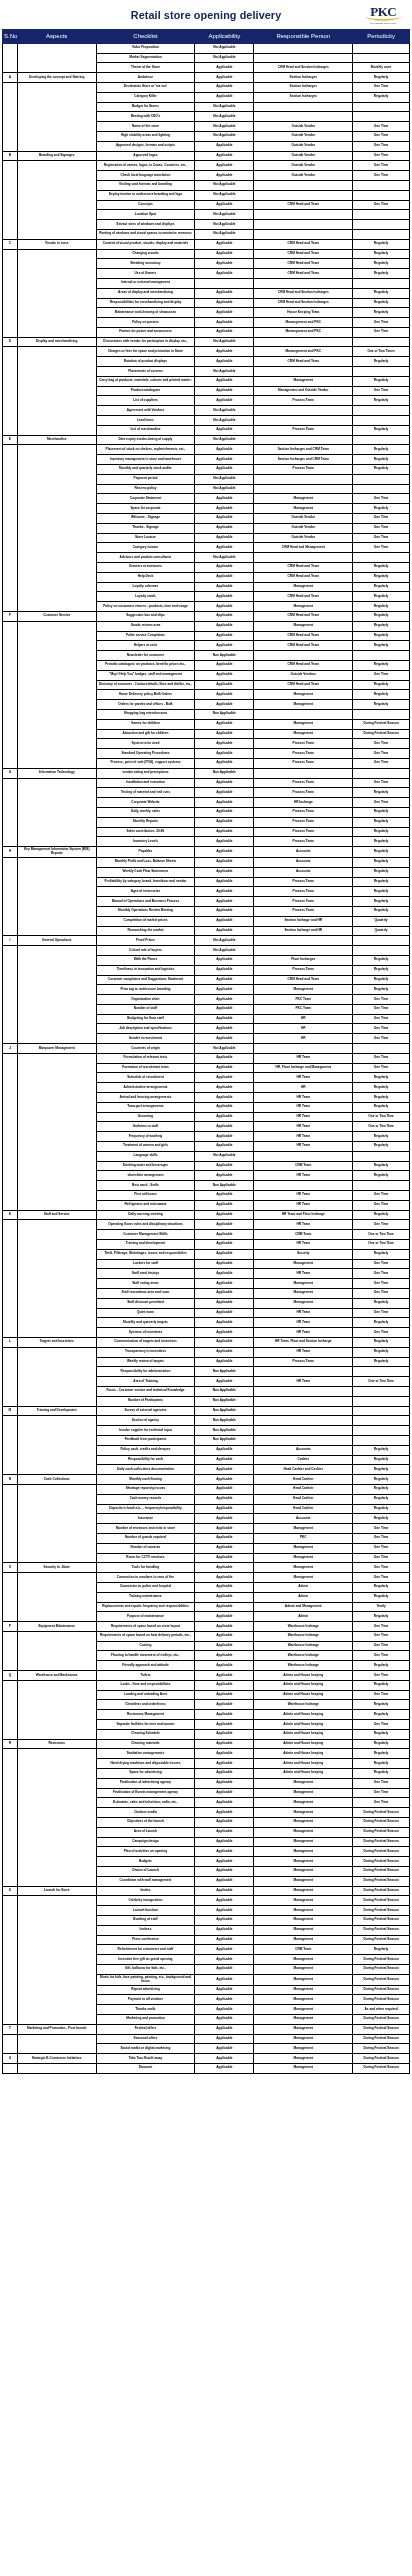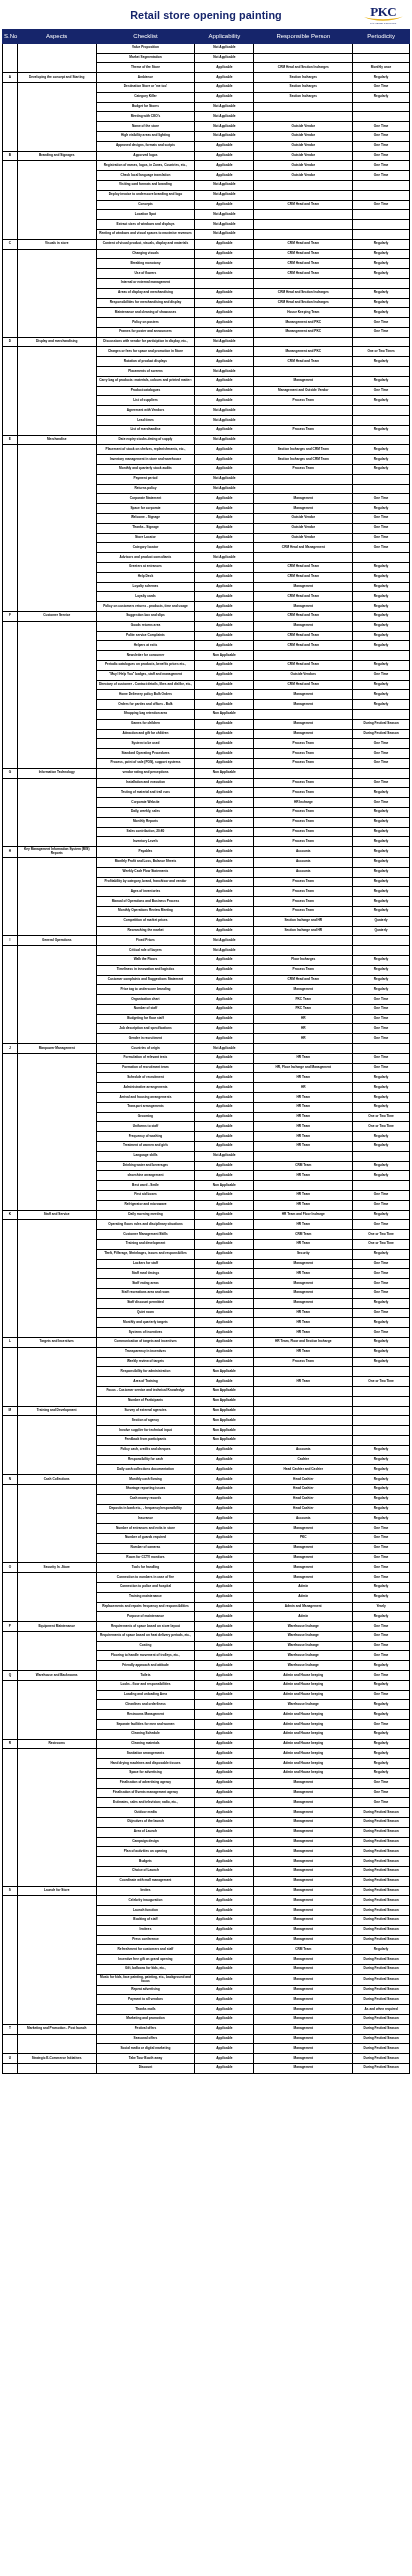--- a/index.html
+++ b/index.html
@@ -103,21 +103,21 @@
   col.c-per { width:52px; }
   .sec-top td { border-top: 0.8px solid #000; }
   .sec-end td { border-bottom: 0.8px solid #000; }
 </style>
 </head>
 <body>
 
 <div id="sheet">
 
   <div class="titlebar">
-    <div class="doc-title">Retail store opening painting</div>
+    <div class="doc-title">Retail store opening delivery</div>
     <div class="logo">
       <div class="logo-text">PKC</div>
       <svg class="logo-swoosh" viewBox="0 0 80 12">
         <path d="M2 2 C 22 12, 56 12, 78 1 C 58 8, 24 8, 2 2 Z" fill="#e8b21a"></path>
       </svg>
       <div class="logo-tag">MANAGEMENT CONSULTING</div>
     </div>
   </div>
 
   <table class="checklist">

